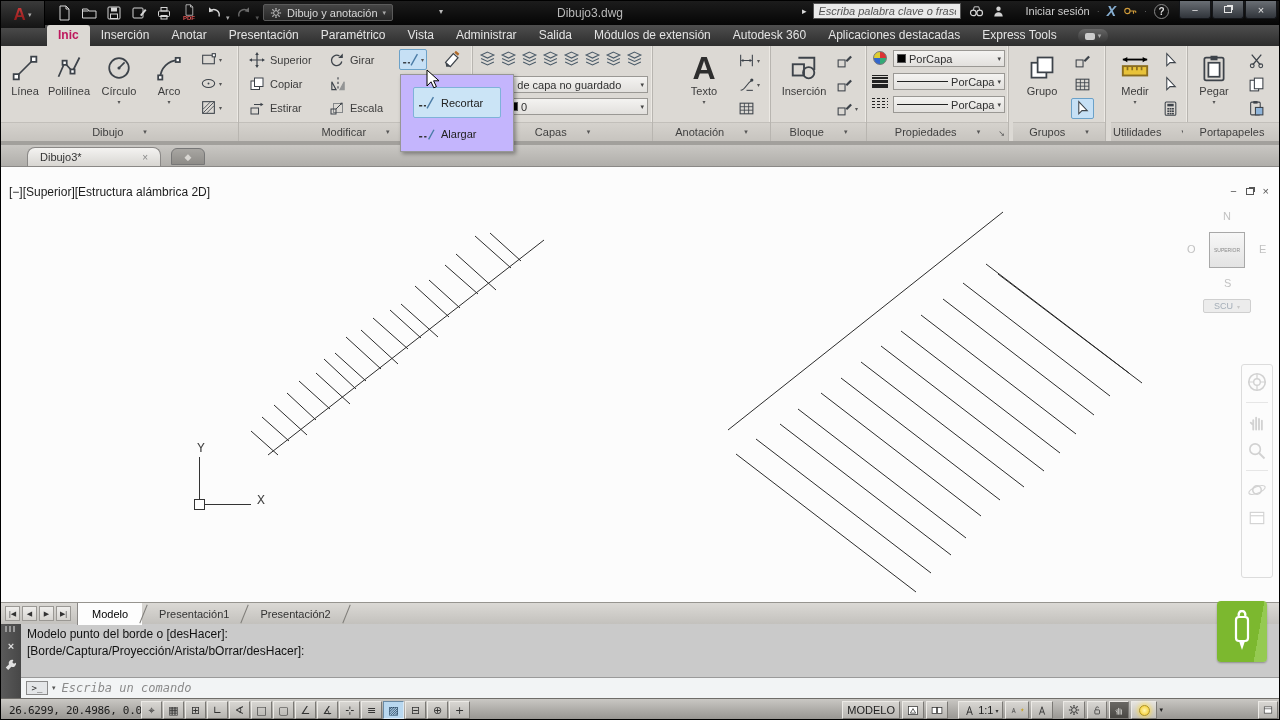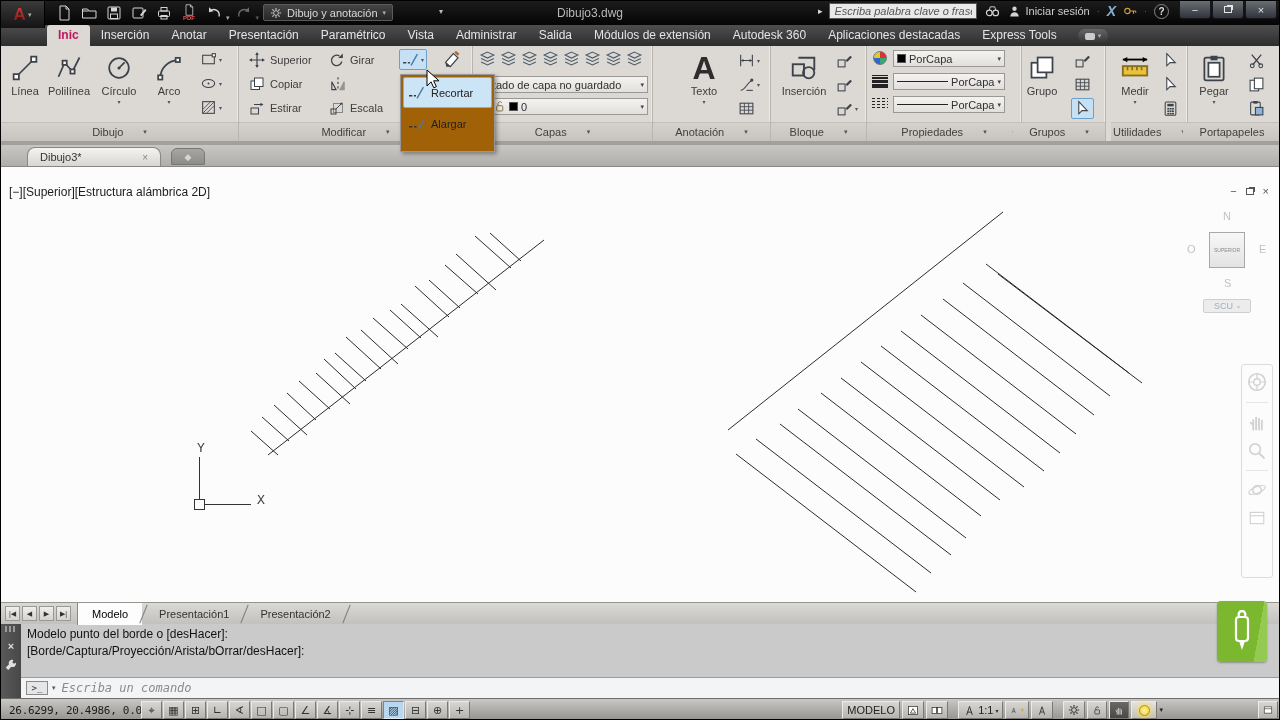--- a/index.html
+++ b/index.html
@@ -19,21 +19,21 @@
   .qsplit .tb-caret{margin-left:1px;}
   .dim{opacity:.45;}
   #workspace-pill{position:absolute;left:262px;top:3px;height:17px;display:flex;align-items:center;gap:5px;background:linear-gradient(#454545,#262626);border:1px solid #5a5a5a;border-radius:2px;padding:0 6px;color:#d8d8d8;font-size:11px;}
   #workspace-extra{position:absolute;left:438px;top:6px;color:#bbb;font-size:8px;}
   #doc-title{position:absolute;left:556px;top:5px;color:#b9b9b9;font-size:12px;}
   #tb-right{position:absolute;right:112px;top:2px;display:flex;align-items:center;gap:7px;color:#cfcfcf;font-size:11px;}
   #search-play{font-size:9px;color:#ddd;}
   #search-box{width:148px;height:16px;background:#e9e9e9;border:1px solid #555;font-size:11px;font-style:italic;color:#444;padding:0 4px;}
   #search-box::placeholder{color:#555;font-style:italic;}
   .tb-ico{width:17px;height:15px;color:#d2d2d2;}
-  #signin{display:flex;align-items:center;gap:4px;}
+  #signin{display:flex;align-items:center;gap:20px;}
   .tb-dot{color:#666;font-size:9px;}
   #exchange-x{font-size:14px;font-weight:bold;font-style:italic;color:#86aed1;}
   #help-badge{width:15px;height:15px;border-radius:50%;border:1px solid #888;display:flex;align-items:center;justify-content:center;font-size:10px;font-weight:bold;color:#ddd;}
   #win-controls{position:absolute;right:4px;top:0;display:flex;}
   .wbtn{width:32px;height:18px;background:linear-gradient(#6a6f75,#30343a);border:1px solid #14161a;border-top:none;display:flex;align-items:center;justify-content:center;color:#e6e6e6;font-size:11px;border-radius:0 0 3px 3px;margin-left:1px;}
   .wbtn .restore-box{width:8px;height:7px;border:1px solid #e6e6e6;box-shadow:2px -2px 0 -1px #e6e6e6;}
 
   
   #ribbon-tabs{position:absolute;left:0;top:24px;width:1280px;height:21px;background:linear-gradient(#4e4e4e,#2d2d2d);display:flex;align-items:flex-end;padding-left:46px;z-index:20;}
   .rtab{height:21px;line-height:21px;padding:0 11px;font-size:12px;color:#e4e4e4;}
@@ -70,21 +70,21 @@
   .lock-ic{color:#8a7340;}
   .lineart{flex:1;border-top:1px solid #222;height:0;}
   .cwheel{width:14px;height:14px;border-radius:50%;background:conic-gradient(#d33 0 25%,#3a7 25% 50%,#36c 50% 75%,#dc3 75% 100%);border:1px solid #777;}
   .lwic{width:16px;display:flex;flex-direction:column;gap:1px;}
   .lwic i{display:block;background:#222;height:1px;}
   .lwic i:nth-child(2){height:2px;}.lwic i:nth-child(3){height:3px;}.lwic i:nth-child(4){height:4px;}
   .ltic{width:16px;display:flex;flex-direction:column;gap:2px;}
   .ltic i{display:block;height:1px;background:repeating-linear-gradient(90deg,#222 0 3px,transparent 3px 5px);}
 
   
-  #trim-menu{position:absolute;left:399px;top:73px;width:95px;height:78px;background:#a16207;border:1px solid #979797;box-shadow:2px 2px 4px rgba(0,0,0,.35);z-index:60;padding:2px;}
+  #trim-menu{position:absolute;left:399px;top:73px;width:114px;height:78px;background:#c4b5fd;border:1px solid #979797;box-shadow:2px 2px 4px rgba(0,0,0,.35);z-index:60;padding:12px;}
   .tmi{height:31px;display:flex;align-items:center;gap:6px;font-size:11px;color:#222;padding:0 4px;border:1px solid transparent;border-radius:2px;}
   .tmi.hl{background:#cbe4f6;border-color:#7fb2d9;}
   #cursor-arrow{position:absolute;left:424px;top:68px;z-index:70;}
 
   
   #filetab-row{position:absolute;left:0;top:144px;width:1280px;height:21px;background:linear-gradient(#c9c7c3,#b0aeaa);z-index:10;}
   #file-tab{position:absolute;left:26px;top:2px;width:134px;height:19px;background:linear-gradient(#f4f3f1,#d8d6d2);border:1px solid #8a8886;border-bottom:none;border-radius:8px 8px 0 0;display:flex;align-items:center;justify-content:space-between;padding:0 12px;font-size:11px;color:#333;}
   #file-tab .x{color:#888;font-size:10px;}
   #newtab-btn{position:absolute;left:170px;top:3px;width:34px;height:17px;background:linear-gradient(#a8a6a2,#8e8c88);border:1px solid #777;border-radius:6px 6px 0 0;display:flex;align-items:center;justify-content:center;color:#d8d6d2;font-size:9px;}
 
@@ -744,21 +744,21 @@
             </svg>
             <span class="tb-caret">▾</span>
           </div>
       </div>
       <div class="pfoot">
           <span>Bloque</span>
           <span class="tb-caret">▾</span>
         </div>
     </div>
 
-    <div class="panel" style="left:866px;width:155px;">
+    <div class="panel" style="left:866px;width:142px;">
       <div class="pbody">
         <span class="abs cwheel" style="left:6px;top:5px;"></span>
         <div class="dd" style="left:26px;top:4px;width:112px;">
             <span class="swatch-black"></span>
             <span class="grow">PorCapa</span>
             <span class="tb-caret">▾</span>
           </div>
         <span class="abs lwic" style="left:5px;top:29px;">
             <i></i>
             <i></i>

